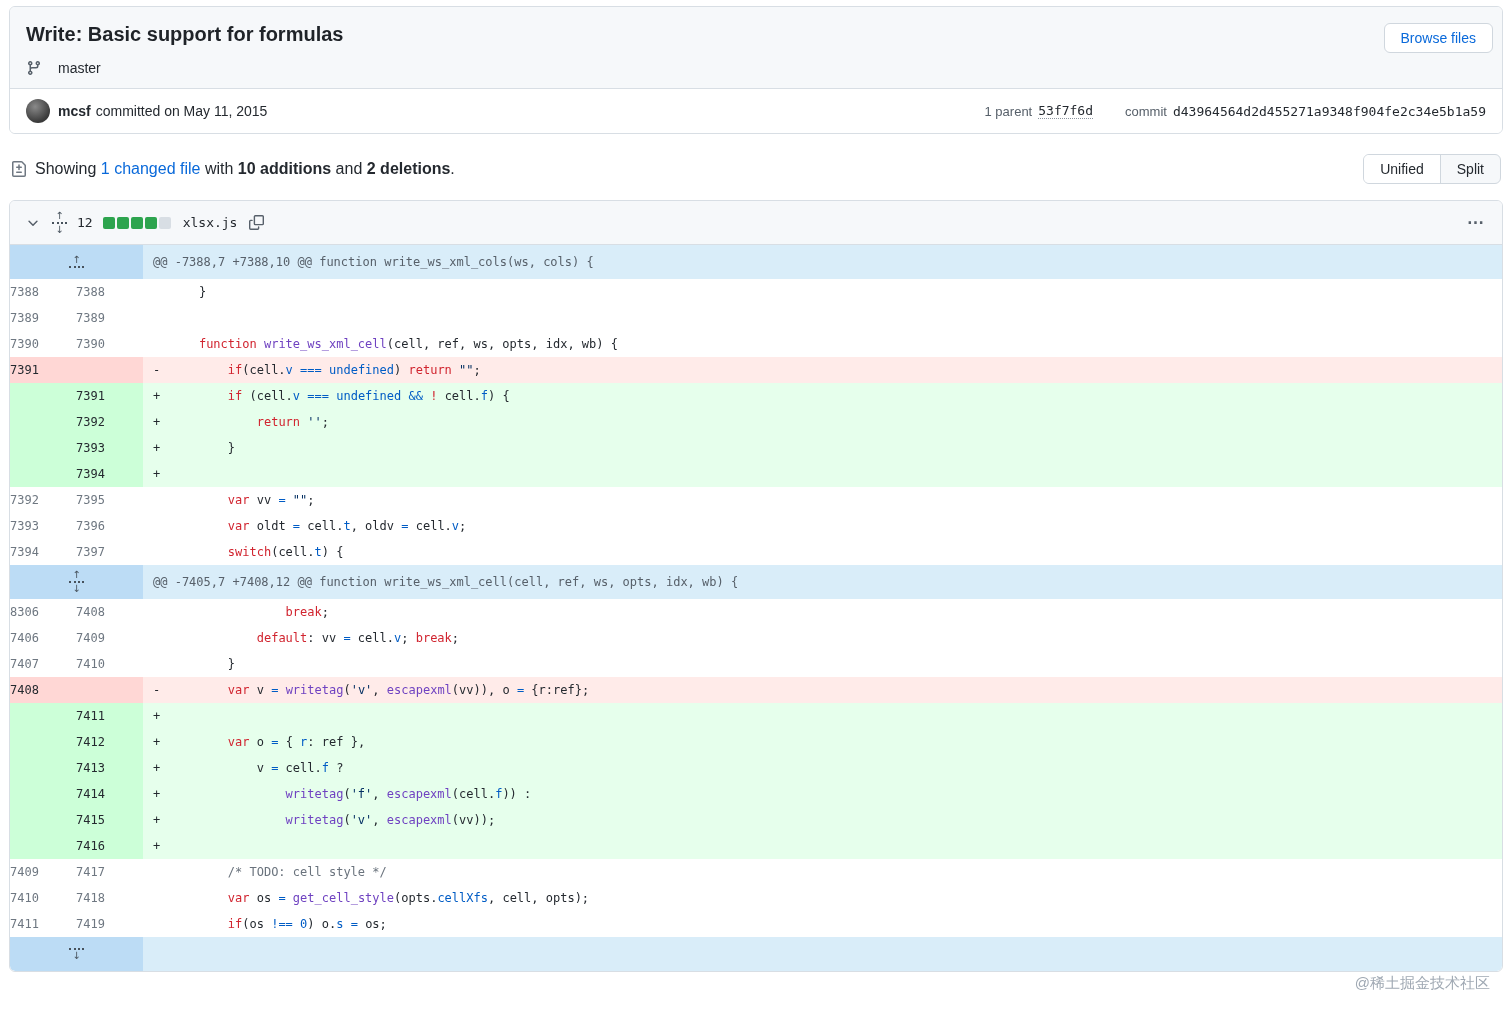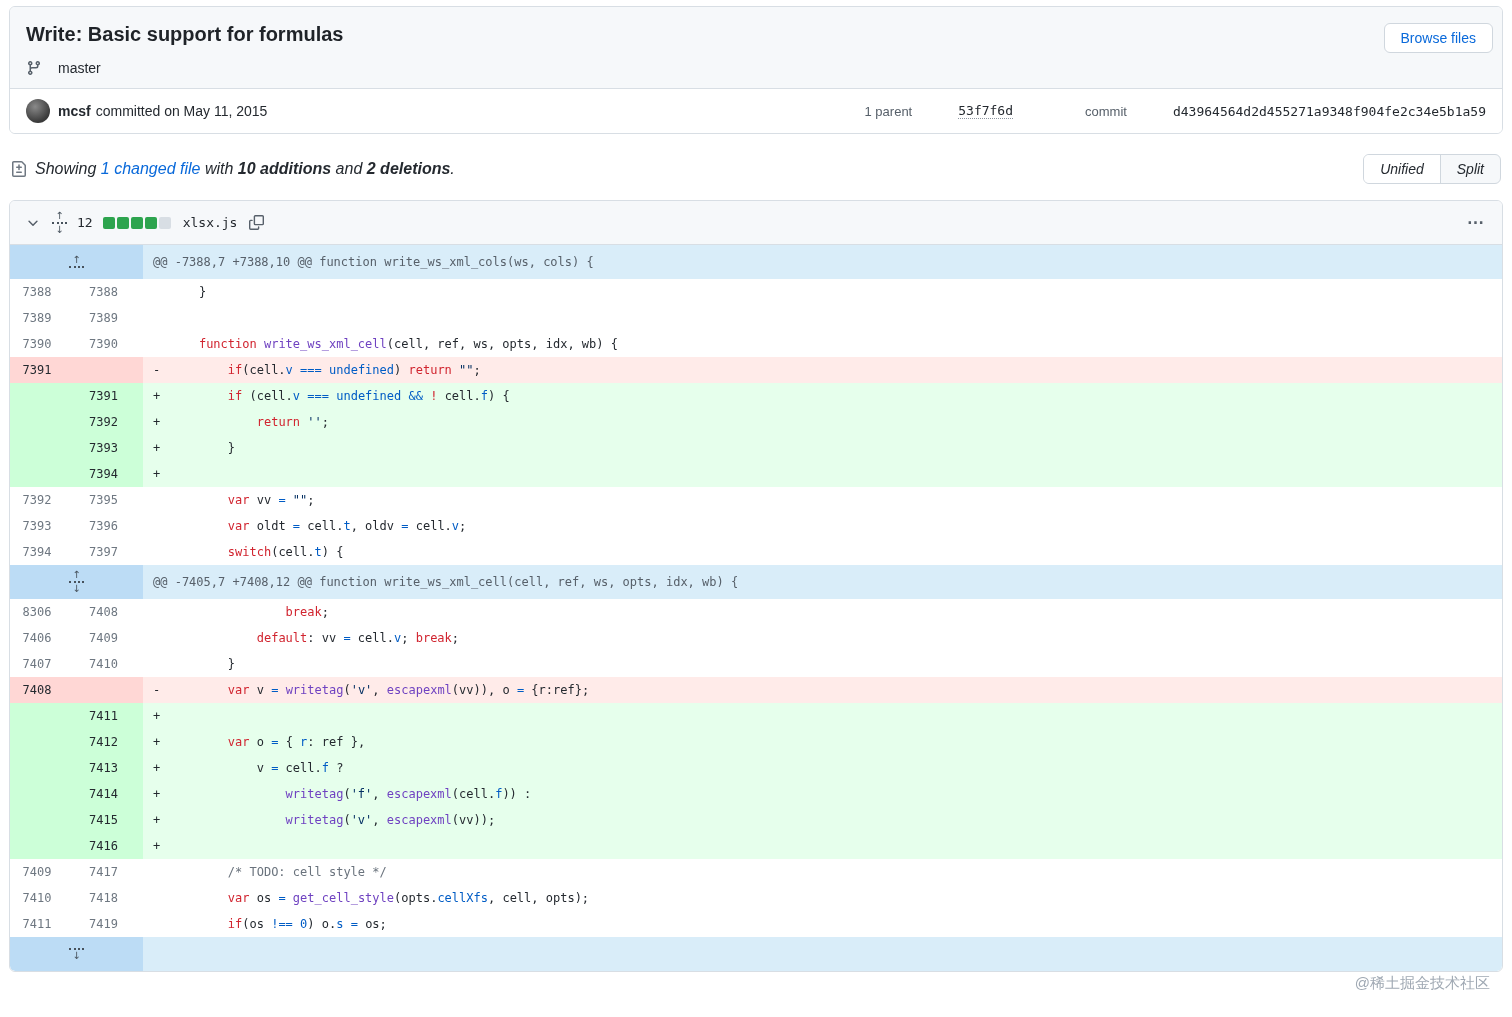--- a/index.html
+++ b/index.html
@@ -13,28 +13,28 @@
   .commit-title { font-size:20px; font-weight:600; color:#1f2328; margin-bottom:14px; }
   .branch-row { display:flex; align-items:center; gap:16px; font-size:14px; color:#24292f; }
   .branch-row svg { flex:none; }
   .browse-btn { position:absolute; right:9px; top:16px; background:#fff; border:1px solid #d0d7de;
     border-radius:6px; color:#0969da; font-size:14px; font-weight:500; padding:6px 16px; cursor:pointer;
     font-family:"Liberation Sans", sans-serif; }
   .commit-meta { display:flex; align-items:center; background:#fff; padding:10px 16px; font-size:14px; min-height:44px; }
   .avatar { width:24px; height:24px; border-radius:50%; flex:none;
     background:radial-gradient(circle at 38% 32%, #8a8a8a, #3a3a3a 70%); margin-right:8px; }
   .author { font-weight:600; margin-right:5px; }
-  .meta-right { margin-left:auto; display:flex; align-items:center; font-size:13px; color:#57606a;gap:40px; }
+  .meta-right { margin-left:auto; display:flex; align-items:center; font-size:13px; color:#57606a; }
   .mono { font-family:"DejaVu Sans Mono", monospace; }
   .sha { color:#24292f; font-size:13px; margin-left:6px; }
   .parent-sha { border-bottom:1px dotted #8c959f; cursor:pointer; }
   .commit-word { margin-left:32px; }
 
   
-  .showing-row { display:flex; align-items:center; margin:20px 2px 16px; font-size:16px;font-style:italic; }
+  .showing-row { display:flex; align-items:center; margin:20px 2px 16px; font-size:16px; }
   .showing-text { display:flex; align-items:baseline; margin-left:8px; }
   .showing-text span { white-space:pre; }
   .bold { font-weight:600; }
   .link { color:#0969da; cursor:pointer; }
   .toggle { margin-left:auto; display:flex; border:1px solid #d0d7de; border-radius:6px; overflow:hidden;
     font-size:14px; background:#f6f8fa; }
   .seg { padding:6px 16px; cursor:pointer; color:#24292f;text-align:center; }
   .seg.selected { background:#fff; }
   .seg.right { border-left:1px solid #d0d7de; }
 
@@ -48,21 +48,21 @@
   .block { width:12px; height:12px; border-radius:2px; }
   .block.added { background:#2da44e; }
   .block.neutral { background:#d8dee4; }
   .filename { font-family:"DejaVu Sans Mono", monospace; font-size:13px; color:#24292f; margin-left:2px; }
   .kebab-btn { margin-left:auto; color:#57606a; font-size:17px; font-weight:700; letter-spacing:2px; }
 
   
   #diff-rows { width:100%; }
   .drow { display:flex; font-family:"DejaVu Sans Mono", monospace; font-size:12px;
     height:26px; line-height:26px; }
-  .lnum { width:66px; flex:none; text-align:center; padding-right:12px; color:#6e7781; cursor:pointer; }
+  .lnum { width:66px; flex:none; text-align:left; padding-right:12px; color:#6e7781; cursor:pointer; }
   .lnum + .lnum { width:67px; }
   .code { flex:1; white-space:pre; color:#24292f; padding-left:10px; overflow:hidden; }
   .sign { display:inline-block; width:17px; }
   .del .lnum { background:#ffd7d5; color:#24292f; }
   .del .code { background:#ffebe9; }
   .add .lnum { background:#ccffd8; color:#24292f; }
   .add .code { background:#e6ffec; }
   .hunk { height:34px; line-height:34px; }
   .hunk .gut { width:133px; flex:none; background:#bcdcf5; display:flex; align-items:center;
     justify-content:center; cursor:pointer; }

